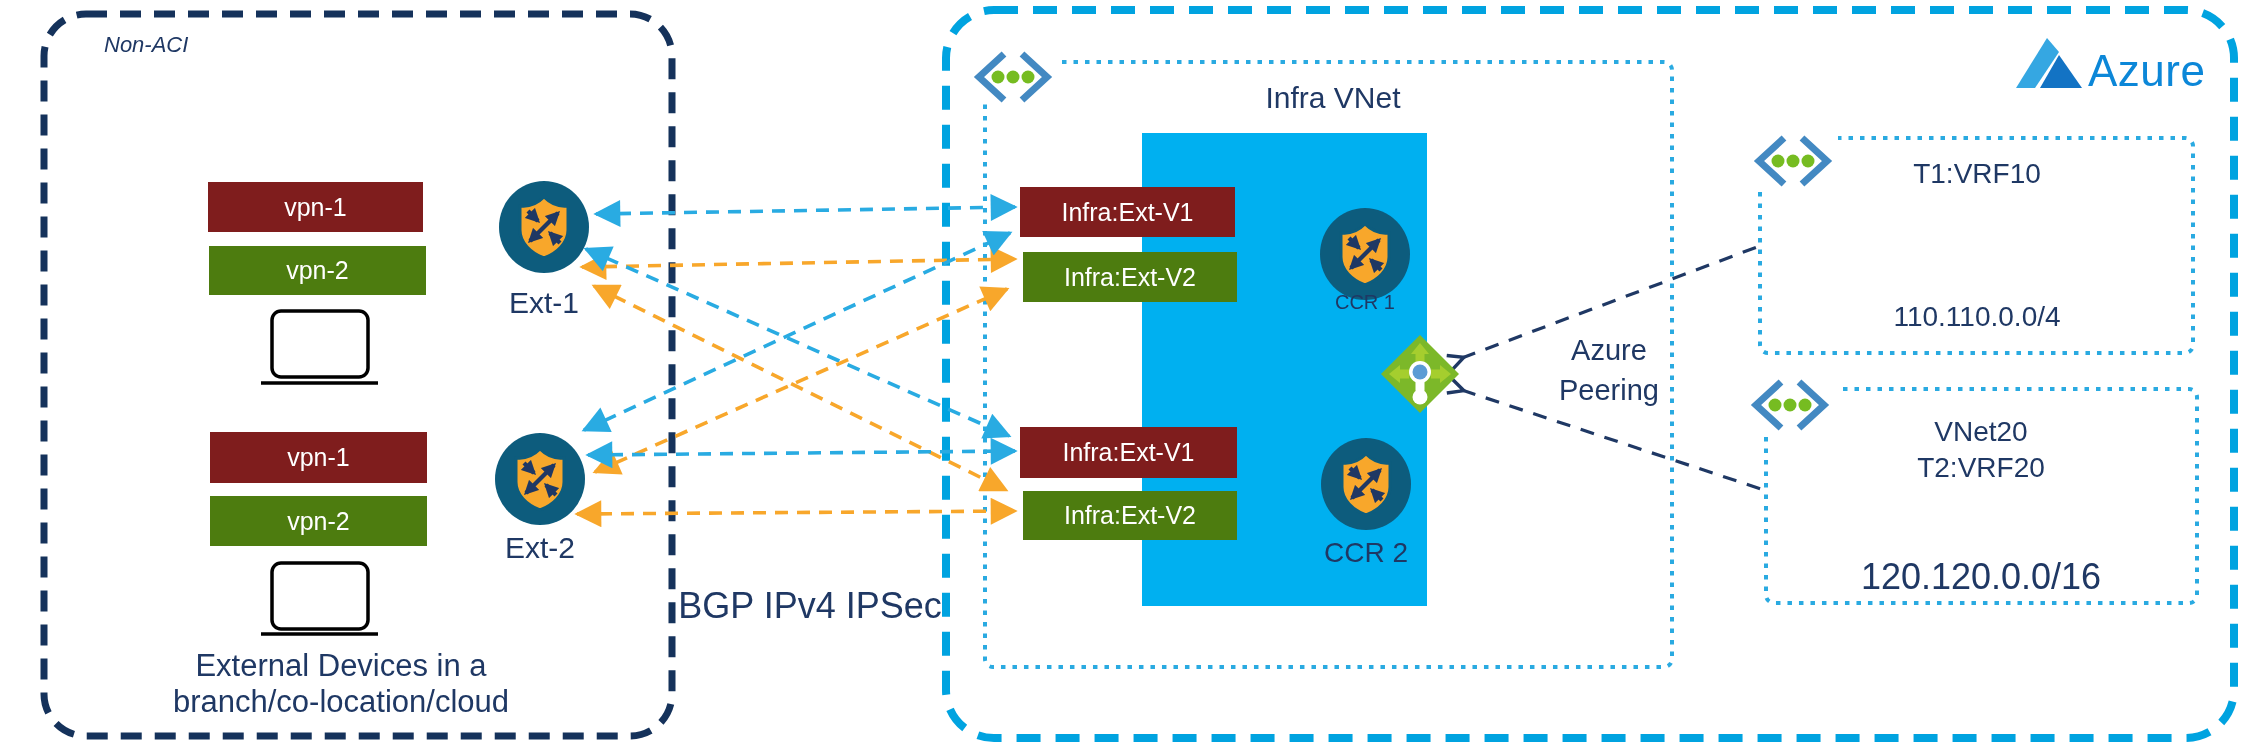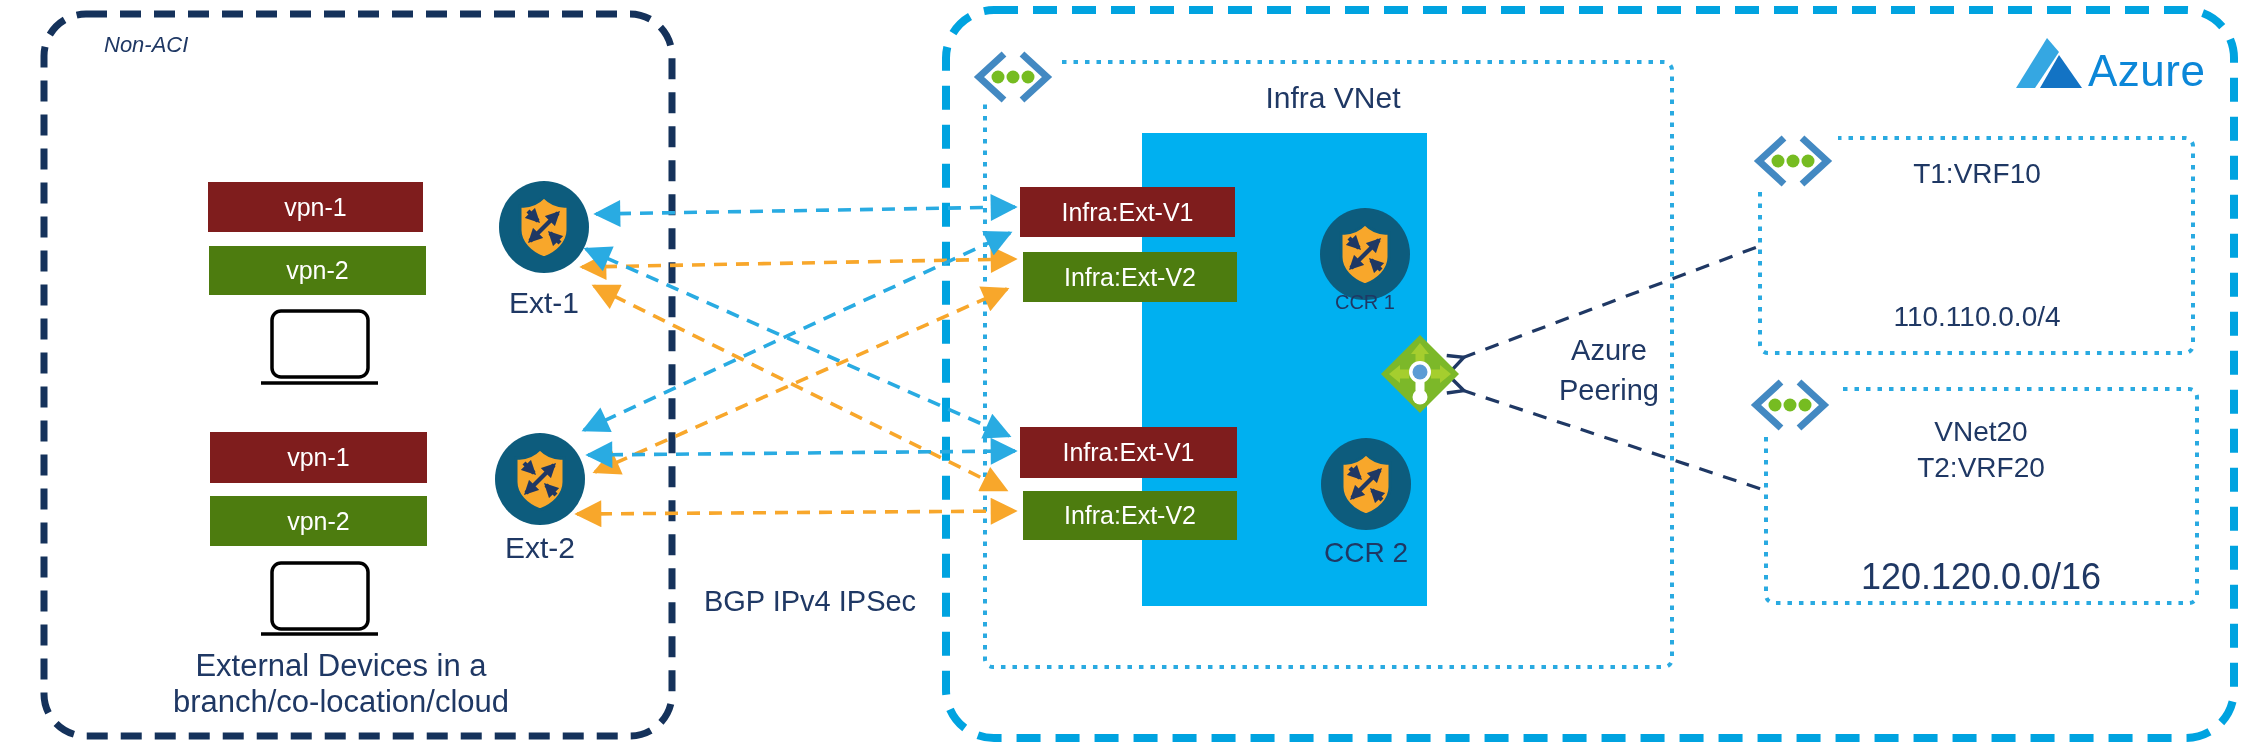--- a/index.html
+++ b/index.html
@@ -122,21 +122,21 @@
 
   <div class="bar navy" style="left:210px;top:432px;width:217px;height:51px;">vpn-1</div>
   <div class="bar orange" style="left:210px;top:496px;width:217px;height:50px;">vpn-2</div>
   <div class="lbl ctr" style="left:484px;top:531px;width:112px;font-size:30px;">Ext-2</div>
 
   <div class="lbl ctr" style="left:126px;top:648px;width:430px;font-size:31px;line-height:36px;">
     <div>External Devices in a</div>
     <div>branch/co-location/cloud</div>
   </div>
 
-  <div class="lbl ctr" style="left:660px;top:585px;width:300px;font-size:29px;">BGP IPv4 IPSec</div>
+  <div class="lbl ctr" style="left:660px;top:585px;width:300px;font-size:36px;">BGP IPv4 IPSec</div>
 
   <div class="lbl ctr" style="left:1233px;top:81px;width:200px;font-size:30px;">Infra VNet</div>
 
   <div class="bar navy" style="left:1020px;top:187px;width:215px;height:50px;">Infra:Ext-V1</div>
   <div class="bar orange" style="left:1023px;top:252px;width:214px;height:50px;">Infra:Ext-V2</div>
   <div class="lbl ctr" style="left:1295px;top:291px;width:140px;font-size:20px;">CCR 1</div>
 
   <div class="bar navy" style="left:1020px;top:427px;width:217px;height:51px;">Infra:Ext-V1</div>
   <div class="bar orange" style="left:1023px;top:491px;width:214px;height:49px;">Infra:Ext-V2</div>
   <div class="lbl ctr" style="left:1296px;top:537px;width:140px;font-size:28px;">CCR 2</div>

